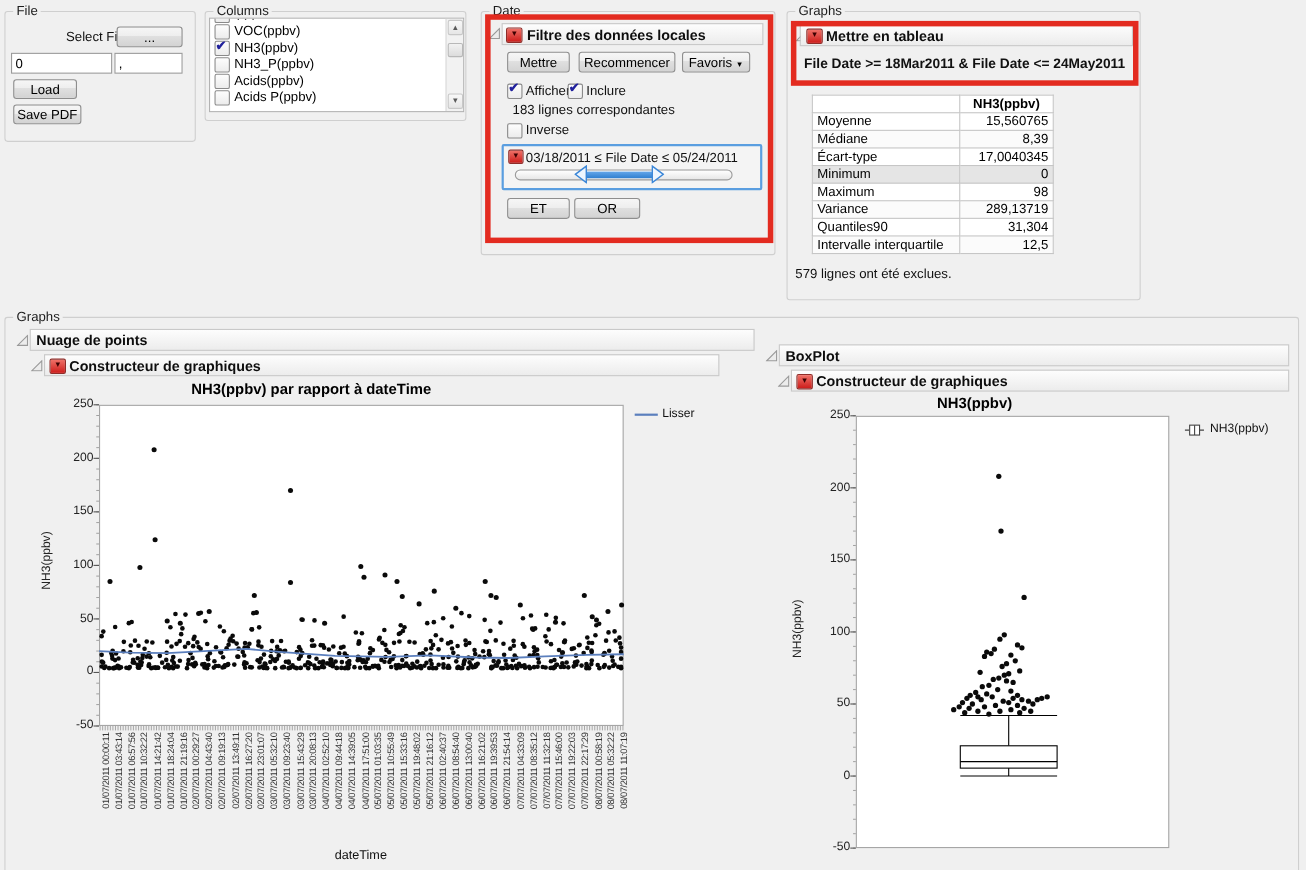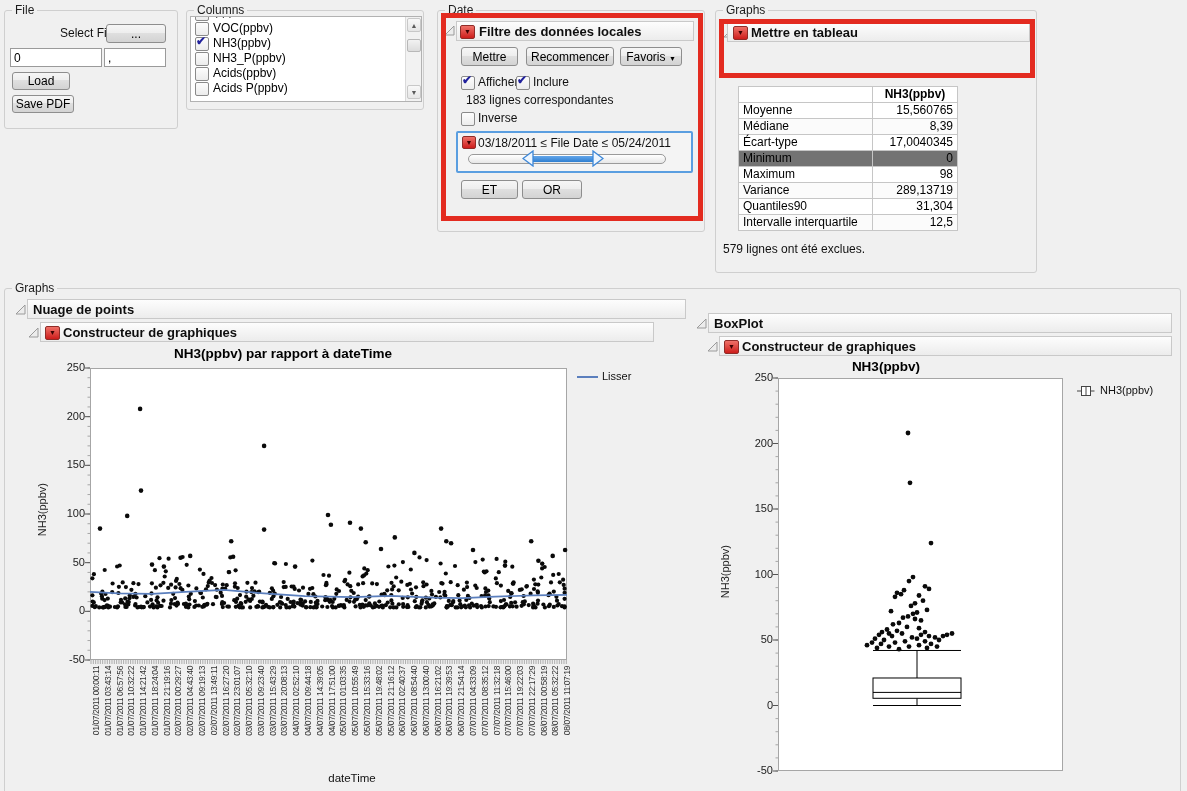--- a/index.html
+++ b/index.html
@@ -132,20 +132,21 @@
 
   <div class="group" style="left:715px;top:10px;width:322px;height:263px;">
     <span class="glegend">Graphs</span>
   </div>
   <svg class="disc" style="left:723px;top:27px;" viewBox="0 0 11 11">
       <path d="M10 1 L10 10 L1 10 Z" fill="#ececec" stroke="#9a9a9a"></path>
     </svg>
   <div class="hdrbar" style="left:727px;top:22px;width:303px;"></div>
   <div class="redicon" style="left:733px;top:26px;"><span>▼</span></div>
   <div class="hdrtext" style="left:751px;top:25px;">Mettre en tableau</div>
+  <div class="lbl" style="left:731px;top:51px;font-weight:bold;font-size:12.5px;">File Date &gt;= 18Mar2011 &amp; File Date &lt;= 24May2011</div>
   <div class="annot" style="left:719px;top:19px;width:316px;height:59px;"></div>
 
   <table class="stats" style="left:738px;top:86px;">
     <thead>
       <tr>
         <th style="width:125px;"></th>
         <th style="width:76px;text-align:center;">NH3(ppbv)</th>
       </tr>
     </thead>
     <tbody id="stats-body">
@@ -154,21 +155,21 @@
           <td style="text-align: right;">15,560765</td>
         </tr>
         <tr style="background: rgb(251, 251, 251);">
           <td>Médiane</td>
           <td style="text-align: right; padding-left: 12px;">8,39</td>
         </tr>
         <tr style="background: rgb(255, 255, 255); margin-left: 48px;">
           <td>Écart-type</td>
           <td style="text-align: right;">17,0040345</td>
         </tr>
-        <tr style="background: #737373;">
+        <tr style="background: #e5e5e5;">
           <td>Minimum</td>
           <td style="text-align: right;">0</td>
         </tr>
         <tr style="background: rgb(255, 255, 255);">
           <td>Maximum</td>
           <td style="text-align: right;">98</td>
         </tr>
         <tr style="background: rgb(251, 251, 251);">
           <td>Variance</td>
           <td style="text-align: right;">289,13719</td>
@@ -1017,21 +1018,21 @@
         <circle cx="415.0" cy="197.6" r="2.3" fill="#0a0a0a"></circle>
         <circle cx="441.2" cy="173.3" r="2.3" fill="#0a0a0a"></circle>
         <circle cx="448.4" cy="192.7" r="2.3" fill="#0a0a0a"></circle>
         <circle cx="462.7" cy="187.9" r="2.3" fill="#0a0a0a"></circle>
         <circle cx="475.1" cy="182.0" r="2.3" fill="#0a0a0a"></circle>
       </g>
       <path d="M0.0,223.9 L28.6,225.3 L62.0,225.8 L95.4,223.9 L133.6,221.9 L166.9,224.8 L214.7,228.2 L262.4,229.2 L300.5,227.8 L343.4,229.7 L372.1,230.2 L405.4,228.7 L443.6,227.3 L477.0,226.8" fill="none" stroke="#5b7fbd" stroke-width="1.7" stroke-linejoin="round"></path>
     </svg>
   <div id="sc-yticks"></div>
   <div id="sc-xticks"></div>
-  <div class="lbl" style="left:328px;top:772px;font-size:11.5px;transform:translateX(-50%);margin-left:24px;">dateTime</div>
+  <div class="lbl" style="left:328px;top:772px;font-size:11.5px;transform:translateX(-50%);">dateTime</div>
   <div style="position:absolute;left:577px;top:376px;width:21px;height:2px;background:#5b7fbd;"></div>
   <div class="lbl" style="left:602px;top:370px;font-size:11px;">Lisser</div>
 
   <svg class="disc" style="left:696px;top:318px;" viewBox="0 0 11 11">
       <path d="M10 1 L10 10 L1 10 Z" fill="#ececec" stroke="#9a9a9a"></path>
     </svg>
   <div class="hdrbar" style="left:708px;top:313px;width:464px;"></div>
   <div class="hdrtext" style="left:714px;top:316px;">BoxPlot</div>
   <svg class="disc" style="left:707px;top:341px;" viewBox="0 0 11 11">
       <path d="M10 1 L10 10 L1 10 Z" fill="#ececec" stroke="#9a9a9a"></path>

